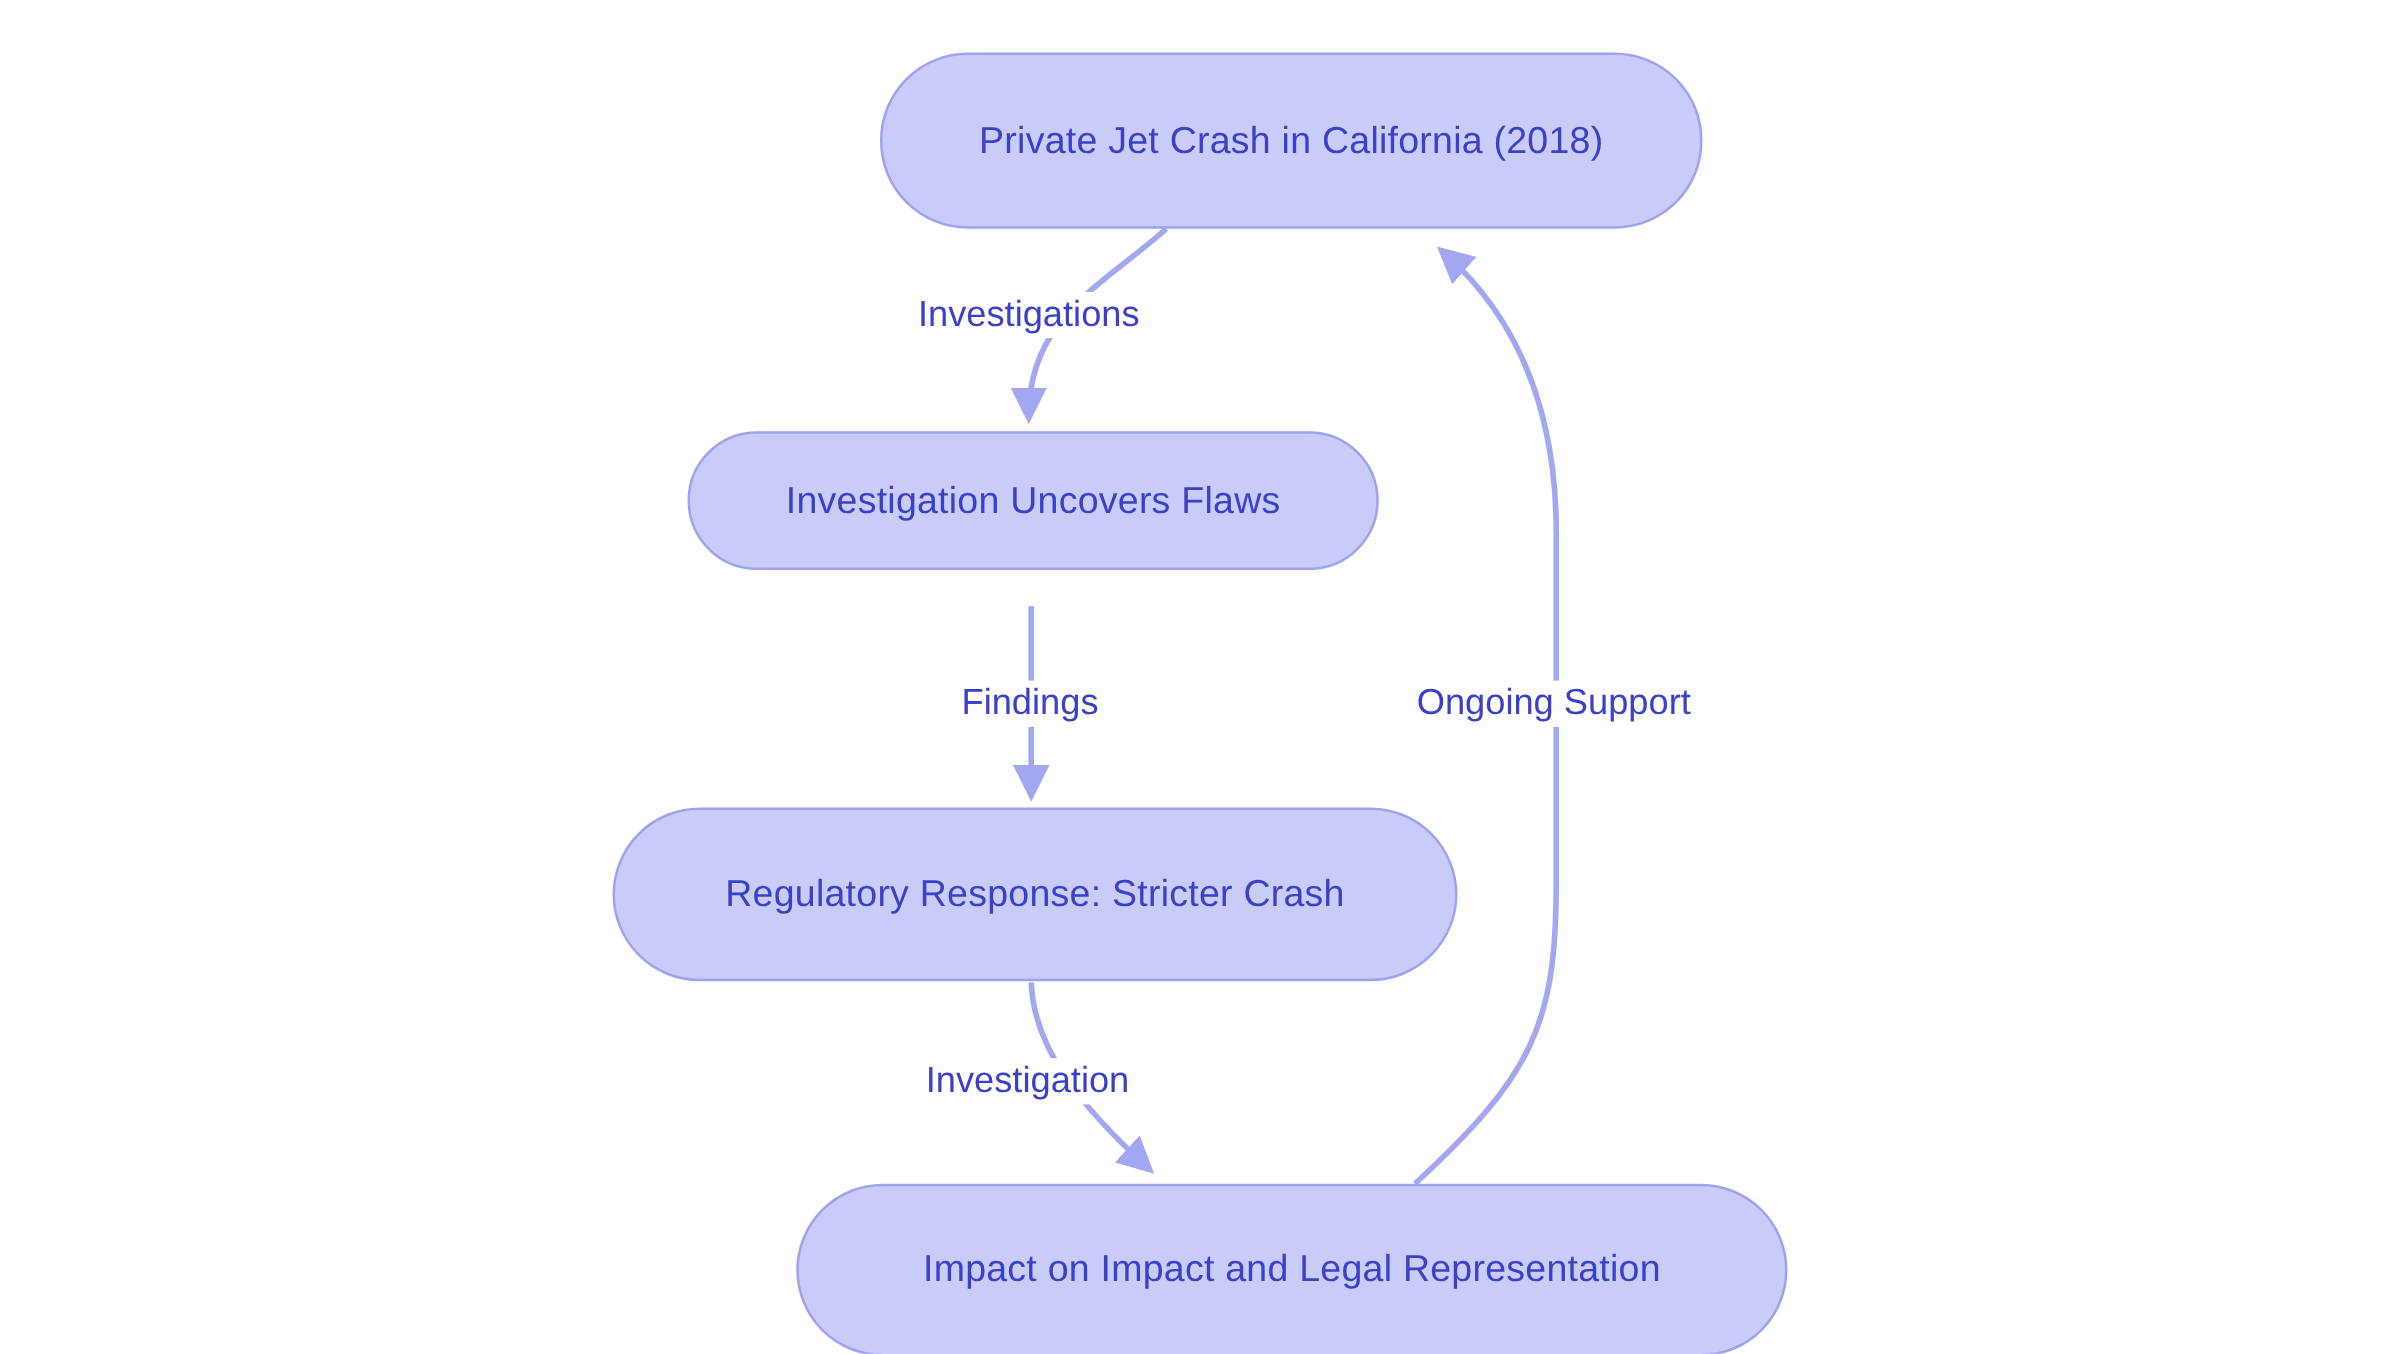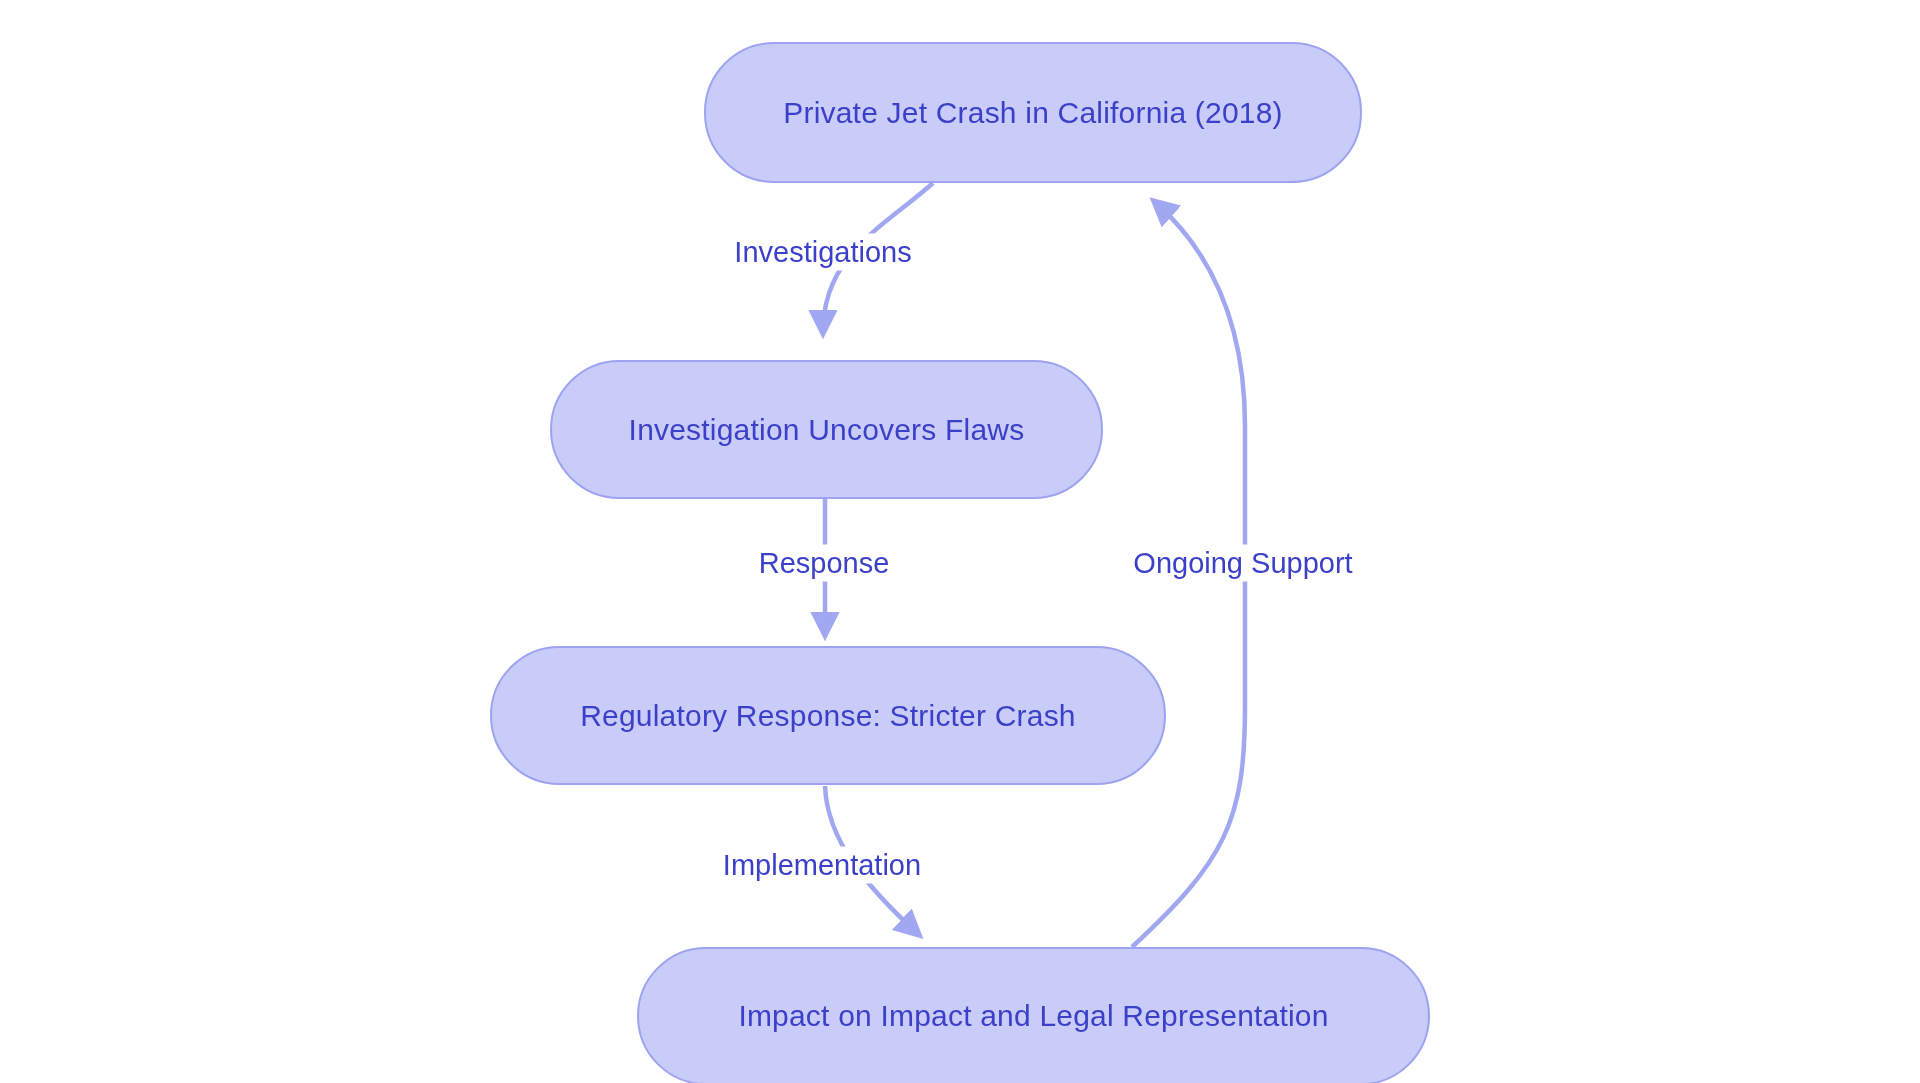--- a/index.html
+++ b/index.html
@@ -31,21 +31,21 @@
   .edge-label{
     position:absolute;
     transform:translate(-50%,-50%);
     background:var(--background);
     color:var(--edge-label-text);
     font-size:29px;
     padding:2px 8px;
     white-space:nowrap;
   }
   .n1{left:704px;top:16px;width:658px;height:141px;}
-  .n2{left:550px;top:334px;width:553px;height:139px;}
+  .n2{left:550px;top:319px;width:553px;height:111px;}
   .n3{left:490px;top:620px;width:676px;height:139px;}
   .n4{left:637px;top:921px;width:793px;height:138px;}
   .lbl-investigations{left:823px;top:226px;}
   .lbl-findings{left:824px;top:537px;}
   .lbl-implementation{left:822px;top:839px;}
   .lbl-ongoing-support{left:1243px;top:537px;}
 </style>
 </head>
 <body>
 
@@ -74,19 +74,19 @@
   <div class="node n3">
     <span>Regulatory Response: Stricter Crash</span>
   </div>
 
   <div class="node n4">
     <span>Impact on Impact and Legal Representation</span>
   </div>
 
   <div class="edge-label lbl-investigations">Investigations</div>
 
-  <div class="edge-label lbl-findings">Response</div>
+  <div class="edge-label lbl-findings">Findings</div>
 
-  <div class="edge-label lbl-implementation">Implementation</div>
+  <div class="edge-label lbl-implementation">Investigation</div>
 
   <div class="edge-label lbl-ongoing-support">Ongoing Support</div>
 
 </div>
 
 </body></html>

